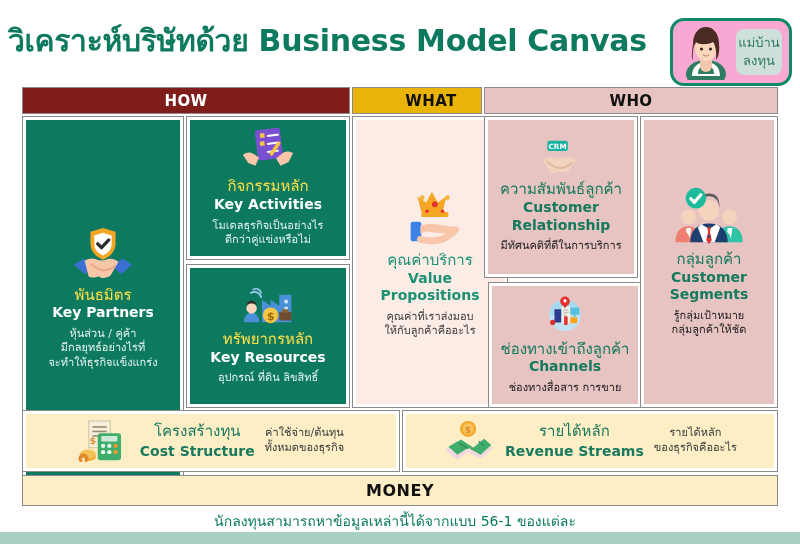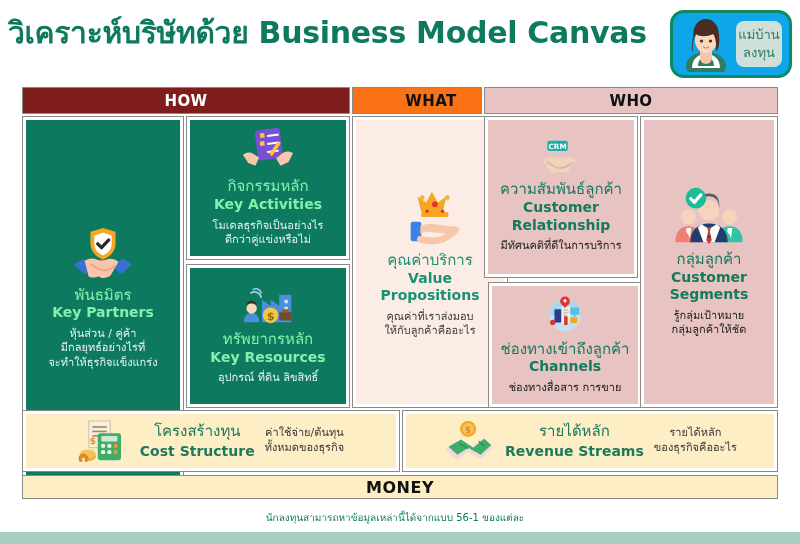--- a/index.html
+++ b/index.html
@@ -11,41 +11,41 @@
     height: 544px;
     background: #ffffff;
     font-family: "DejaVu Sans", "Liberation Sans", sans-serif;
     overflow: hidden;
     position: relative;
   }
 
   
   #header {
     position: absolute;
-    left: 0; top: 4px;
+    left: 0; top: 12px;
     width: 800px; height: 82px;
   }
   #header-title {
     position: absolute;
     left: 8px; top: 12px;
     width: 660px;
     font-size: 30px;
     font-weight: bold;
     color: #0d7a5f;
     line-height: 1.15;
     letter-spacing: -0.3px;
     white-space: nowrap;
   }
   #logo-box {
     position: absolute;
     right: 8px; top: 6px;
     width: 122px; height: 68px;
     border: 3px solid #0d8a63;
     border-radius: 14px;
-    background: #0ea5e9;
+    background: #f9a8d4;
     box-sizing: border-box;
     display: flex;
     align-items: center;
     padding: 0 7px;
     gap: 4px;
   }
   #logo-avatar {
     width: 52px; height: 56px;
     flex: 0 0 52px;
   }
@@ -75,21 +75,21 @@
     box-sizing: border-box;
     font-size: 15px;
     font-weight: bold;
     color: #111;
     display: flex;
     align-items: center;
     justify-content: center;
     letter-spacing: 0.4px;
   }
   #hdr-how  { left: 0;     top: 0;  width: 328px; background: #7f1d1d; color: #ffffff; }
-  #hdr-what { left: 330px; top: 0;  width: 130px; background: #f97316; color: #111; padding-left: 28px; }
+  #hdr-what { left: 330px; top: 0;  width: 130px; background: #eab308; color: #111; padding-left: 28px; }
   #hdr-who  { left: 462px; top: 0;  width: 294px; background: #e7c3c2; color: #111; }
 
   .cell {
     position: absolute;
     border: 1.5px solid #8a8a8a;
     box-sizing: border-box;
     background: #ffffff;
     padding: 3px;
   }
   .cellinner {
@@ -99,22 +99,22 @@
     flex-direction: column;
     align-items: center;
     justify-content: center;
     text-align: center;
     padding: 4px 4px;
     overflow: hidden;
   }
 
   
   .green .cellinner { background: #0d7a5f; }
-  .green .th        { color: #86efac; }
-  .green .en        { color: #86efac; }
+  .green .th        { color: #fde047; }
+  .green .en        { color: #ffffff; }
   .green .desc      { color: #e4f3ee; }
 
   
   .peach .cellinner { background: #fbece5; }
   .peach .th        { color: #1a9173; }
   .peach .en        { color: #1a9173; }
   .peach .desc      { color: #3c3c3c; }
 
   
   .pink .cellinner  { background: #e7c3c2; }
@@ -176,40 +176,40 @@
   .money-labels { text-align: center; }
   .money-th { font-size: 15px; color: #1a7a5e; line-height: 1.25; }
   .money-en { font-size: 14px; color: #1a7a5e; font-weight: bold; line-height: 1.25; }
   .money-desc {
     font-size: 11px; color: #3a3a3a; line-height: 1.35; text-align: center;
   }
 
   #money-bar {
     position: absolute;
     left: 0; top: 388px;
-    width: 756px; height: 24px;
+    width: 756px; height: 31px;
     border: 1.5px solid #8a8a8a;
     box-sizing: border-box;
     background: #fdeec6;
     display: flex;
     align-items: center;
     justify-content: center;
     font-size: 16px;
     font-weight: bold;
     color: #111;
     letter-spacing: 0.5px;
   }
 
   
   #footer-note {
     position: absolute;
     left: 0; top: 510px;
     width: 790px;
     text-align: center;
-    font-size: 10px;
+    font-size: 14px;
     color: #0d7a5f;
   }
   #footer-bar {
     position: absolute;
     left: 0; top: 532px;
     width: 800px; height: 12px;
     background: #a8cfc4;
   }
 </style>
 </head>

